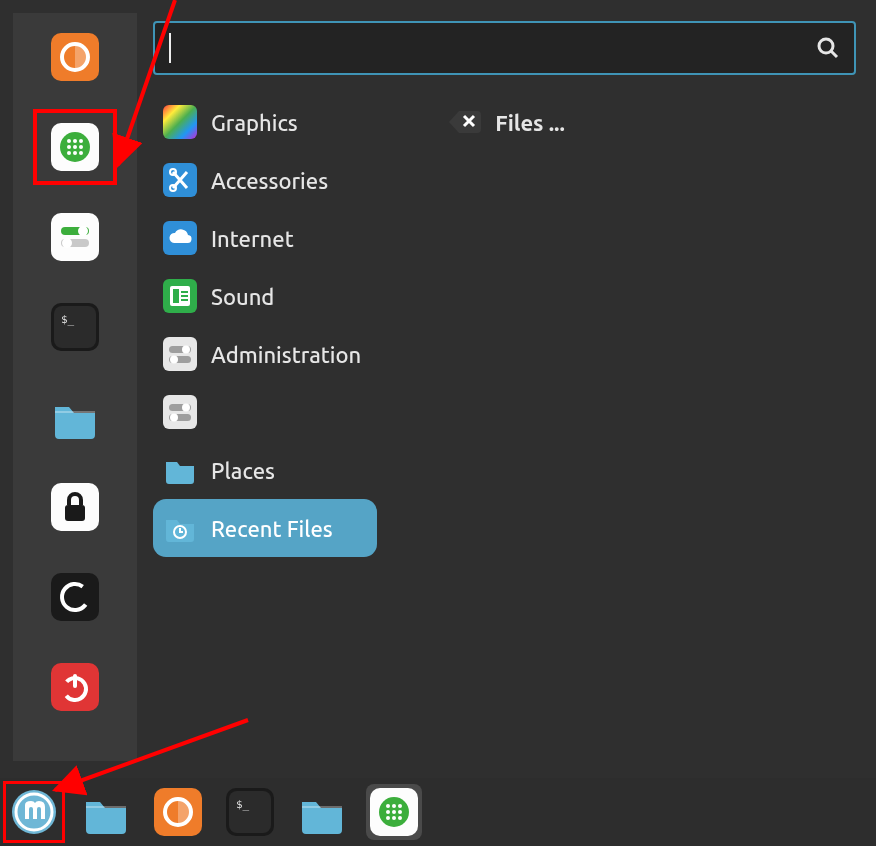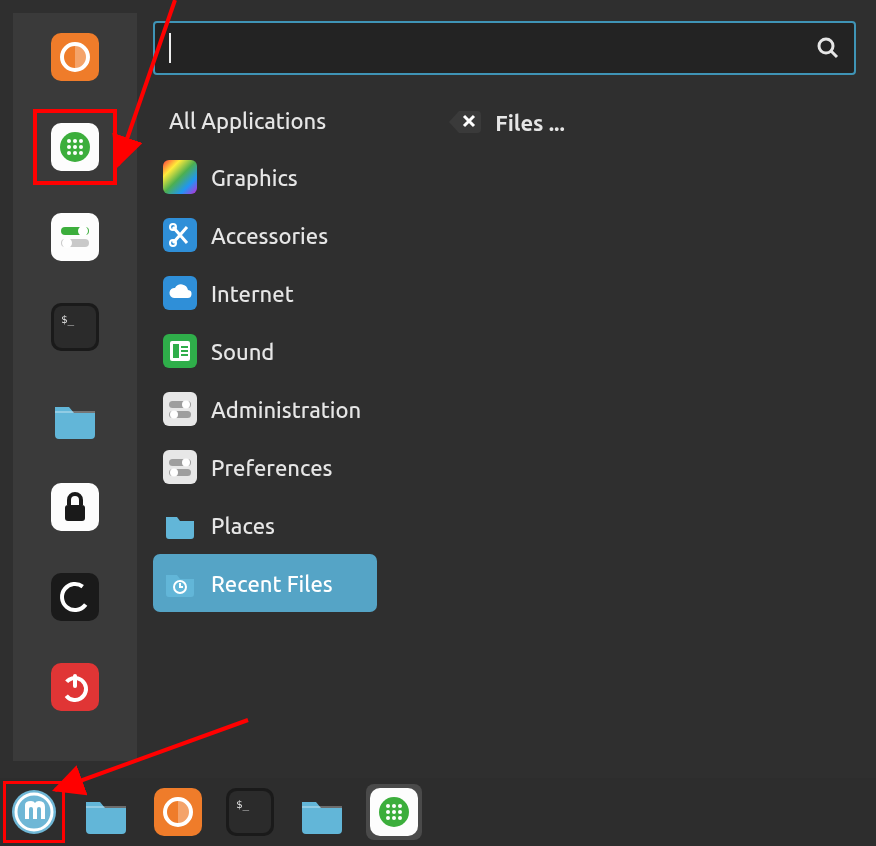--- a/index.html
+++ b/index.html
@@ -80,21 +80,21 @@
     min-height: 55px;
     font-size: 22px;
     font-weight: 500;
     color: #e6e6e6;
     cursor: pointer;
   }
   .cat-item.noicon { padding-left: 16px; }
   .cat-item.selected {
     background: #55a4c6;
     color: #fff;
-    border-radius: 7px;
+    border-radius: 13px;
   }
   .cat-icon {
     width: 34px; height: 34px;
     border-radius: 6px;
     display: flex; align-items: center; justify-content: center;
     flex-shrink: 0;
   }
   .cat-icon svg { width: 100%; height: 100%; }
   .clear-item { font-weight: 700; }
   
@@ -301,23 +301,20 @@
       <div class="search-caret"></div>
       <input class="search-input" placeholder="" style="">
       <svg class="search-icon" viewBox="0 0 24 24" width="24" height="24">
           <use href="#sc-search"></use>
         </svg>
     </div>
 
     <div class="categories">
 
       <div class="cat-col">
-        <div class="cat-item noicon">
-          <span>All Applications</span>
-        </div>
         <div class="cat-item">
           <span class="cat-icon">
               <svg viewBox="0 0 34 34">
                 <use href="#sc-rainbow"></use>
               </svg>
             </span>
           <span>Graphics</span>
         </div>
         <div class="cat-item">
           <span class="cat-icon">
@@ -350,21 +347,20 @@
               </svg>
             </span>
           <span>Administration</span>
         </div>
         <div class="cat-item">
           <span class="cat-icon">
               <svg viewBox="0 0 34 34">
                 <use href="#sc-toggles"></use>
               </svg>
             </span>
-          <span>Preferences</span>
         </div>
         <div class="cat-item">
           <span class="cat-icon">
               <svg viewBox="0 0 34 34">
                 <use href="#sc-folder"></use>
               </svg>
             </span>
           <span>Places</span>
         </div>
         <div class="cat-item selected">

